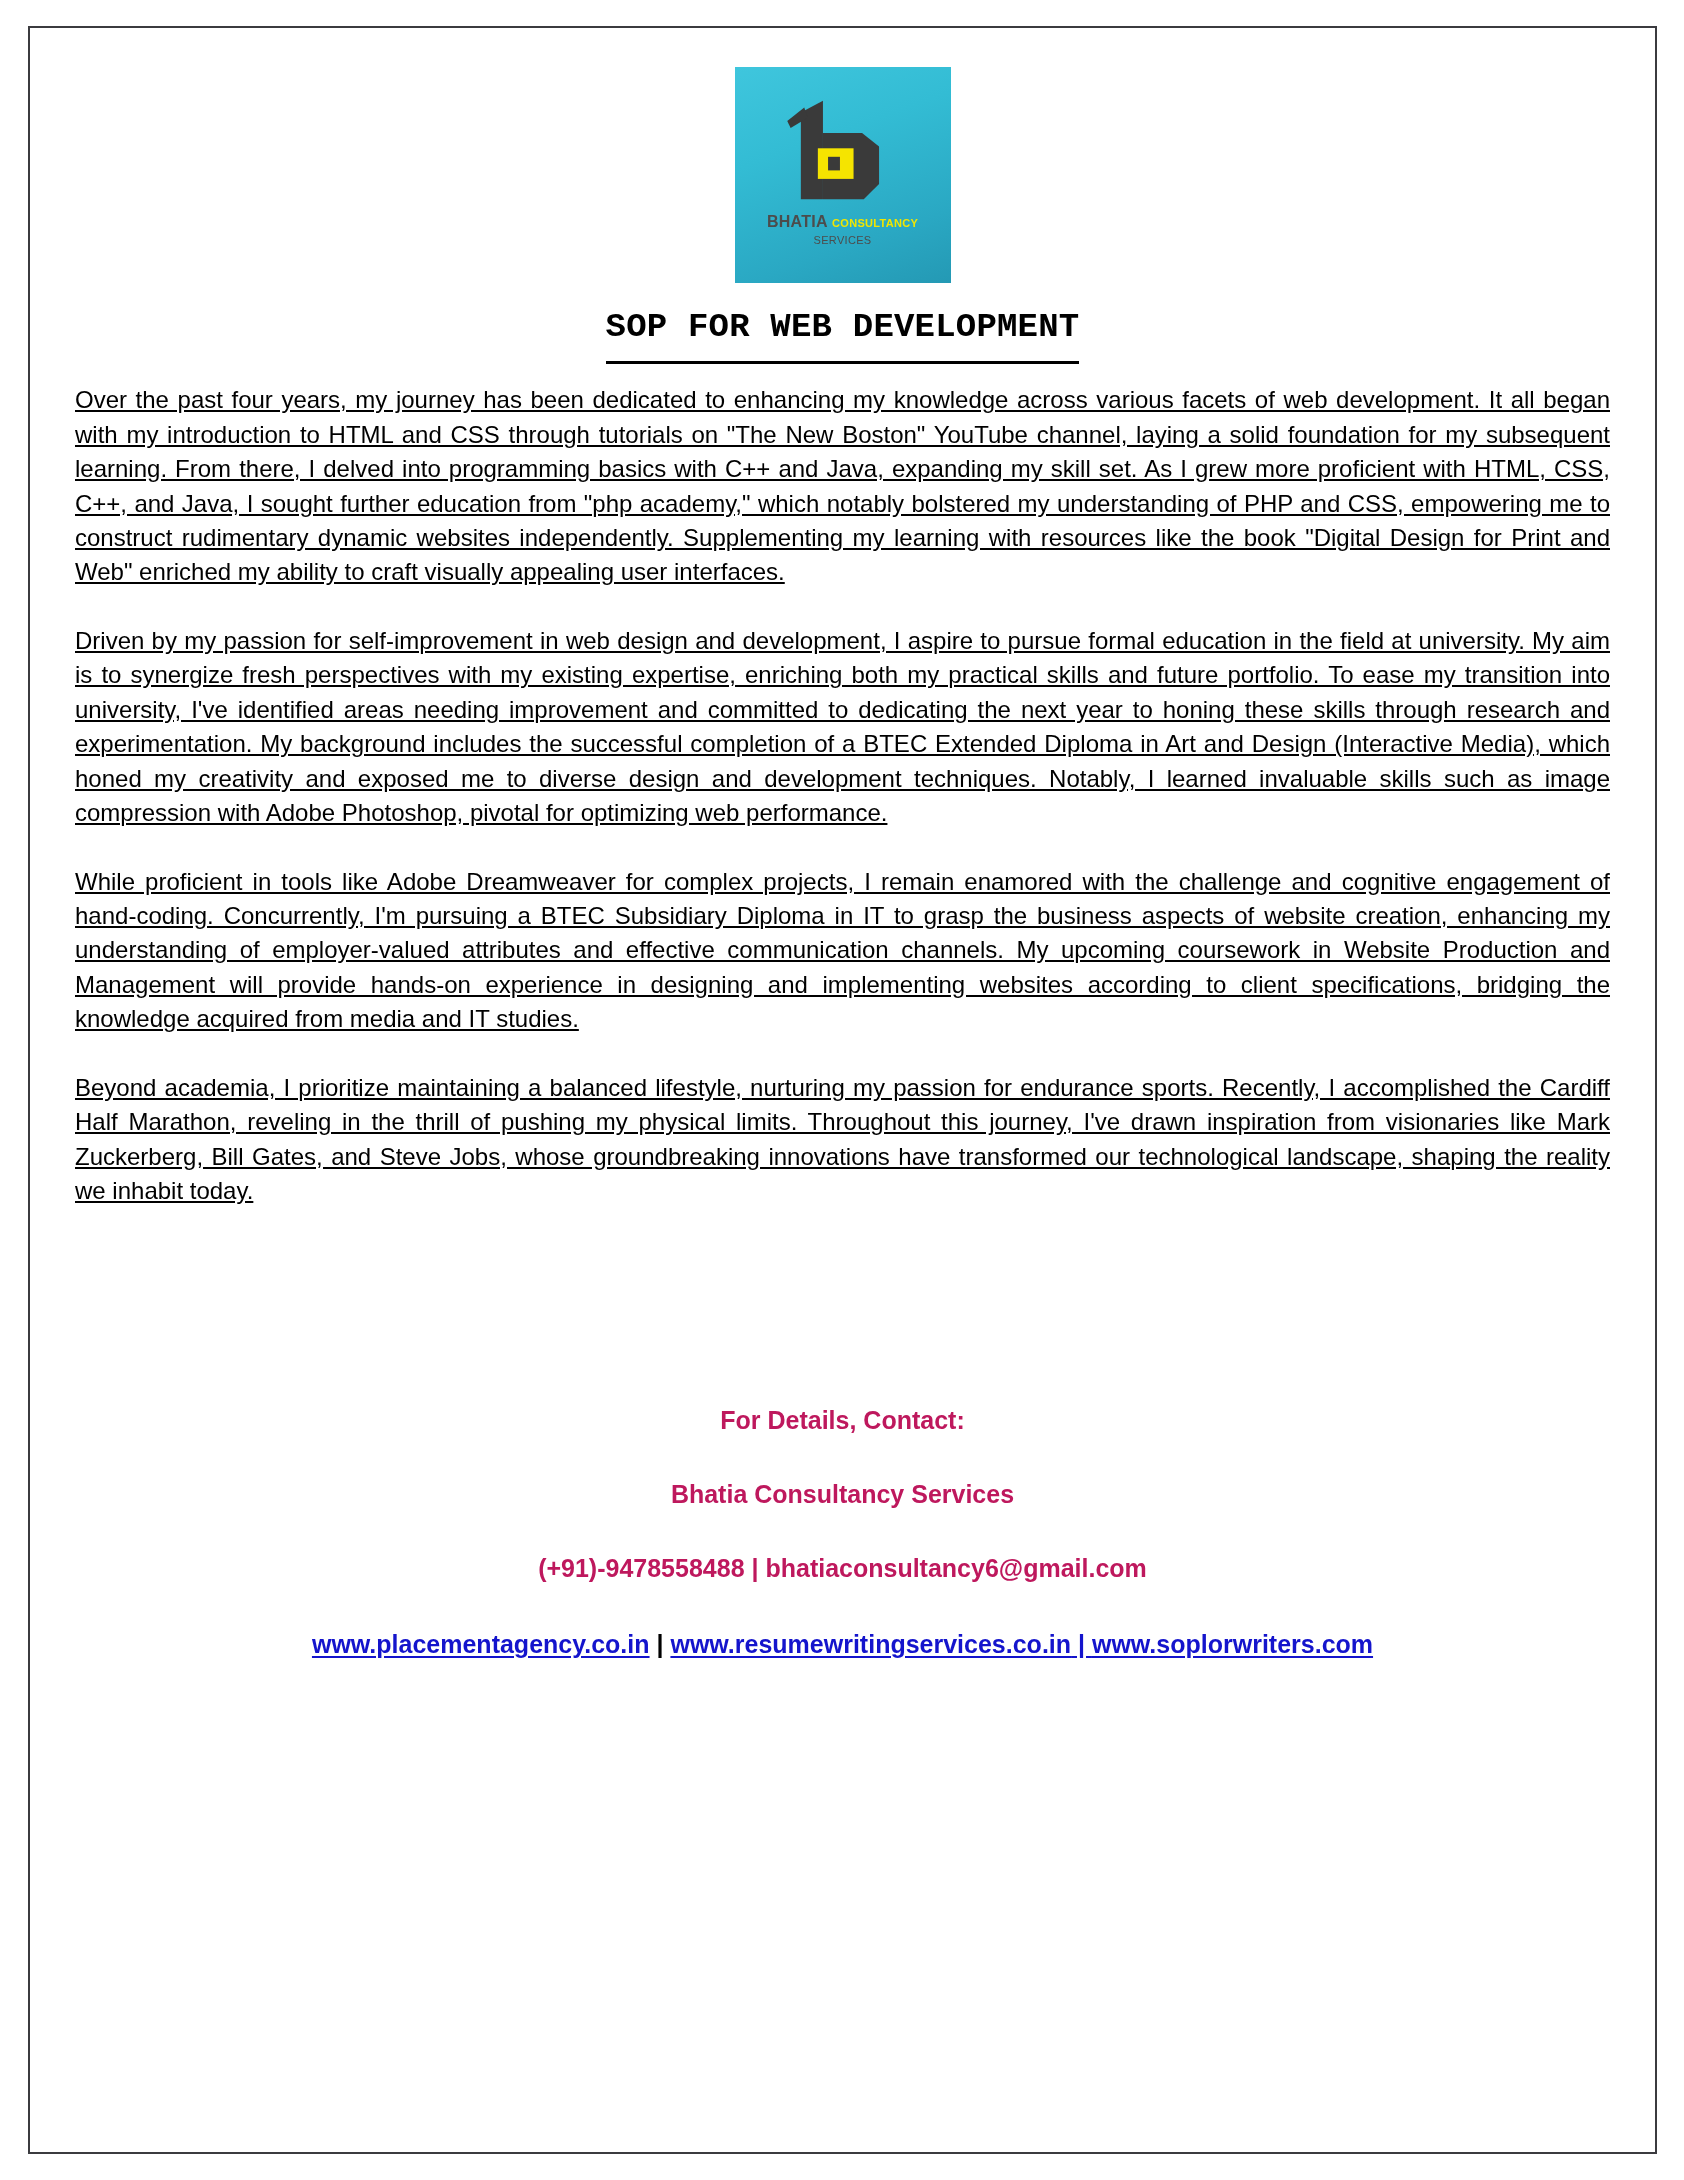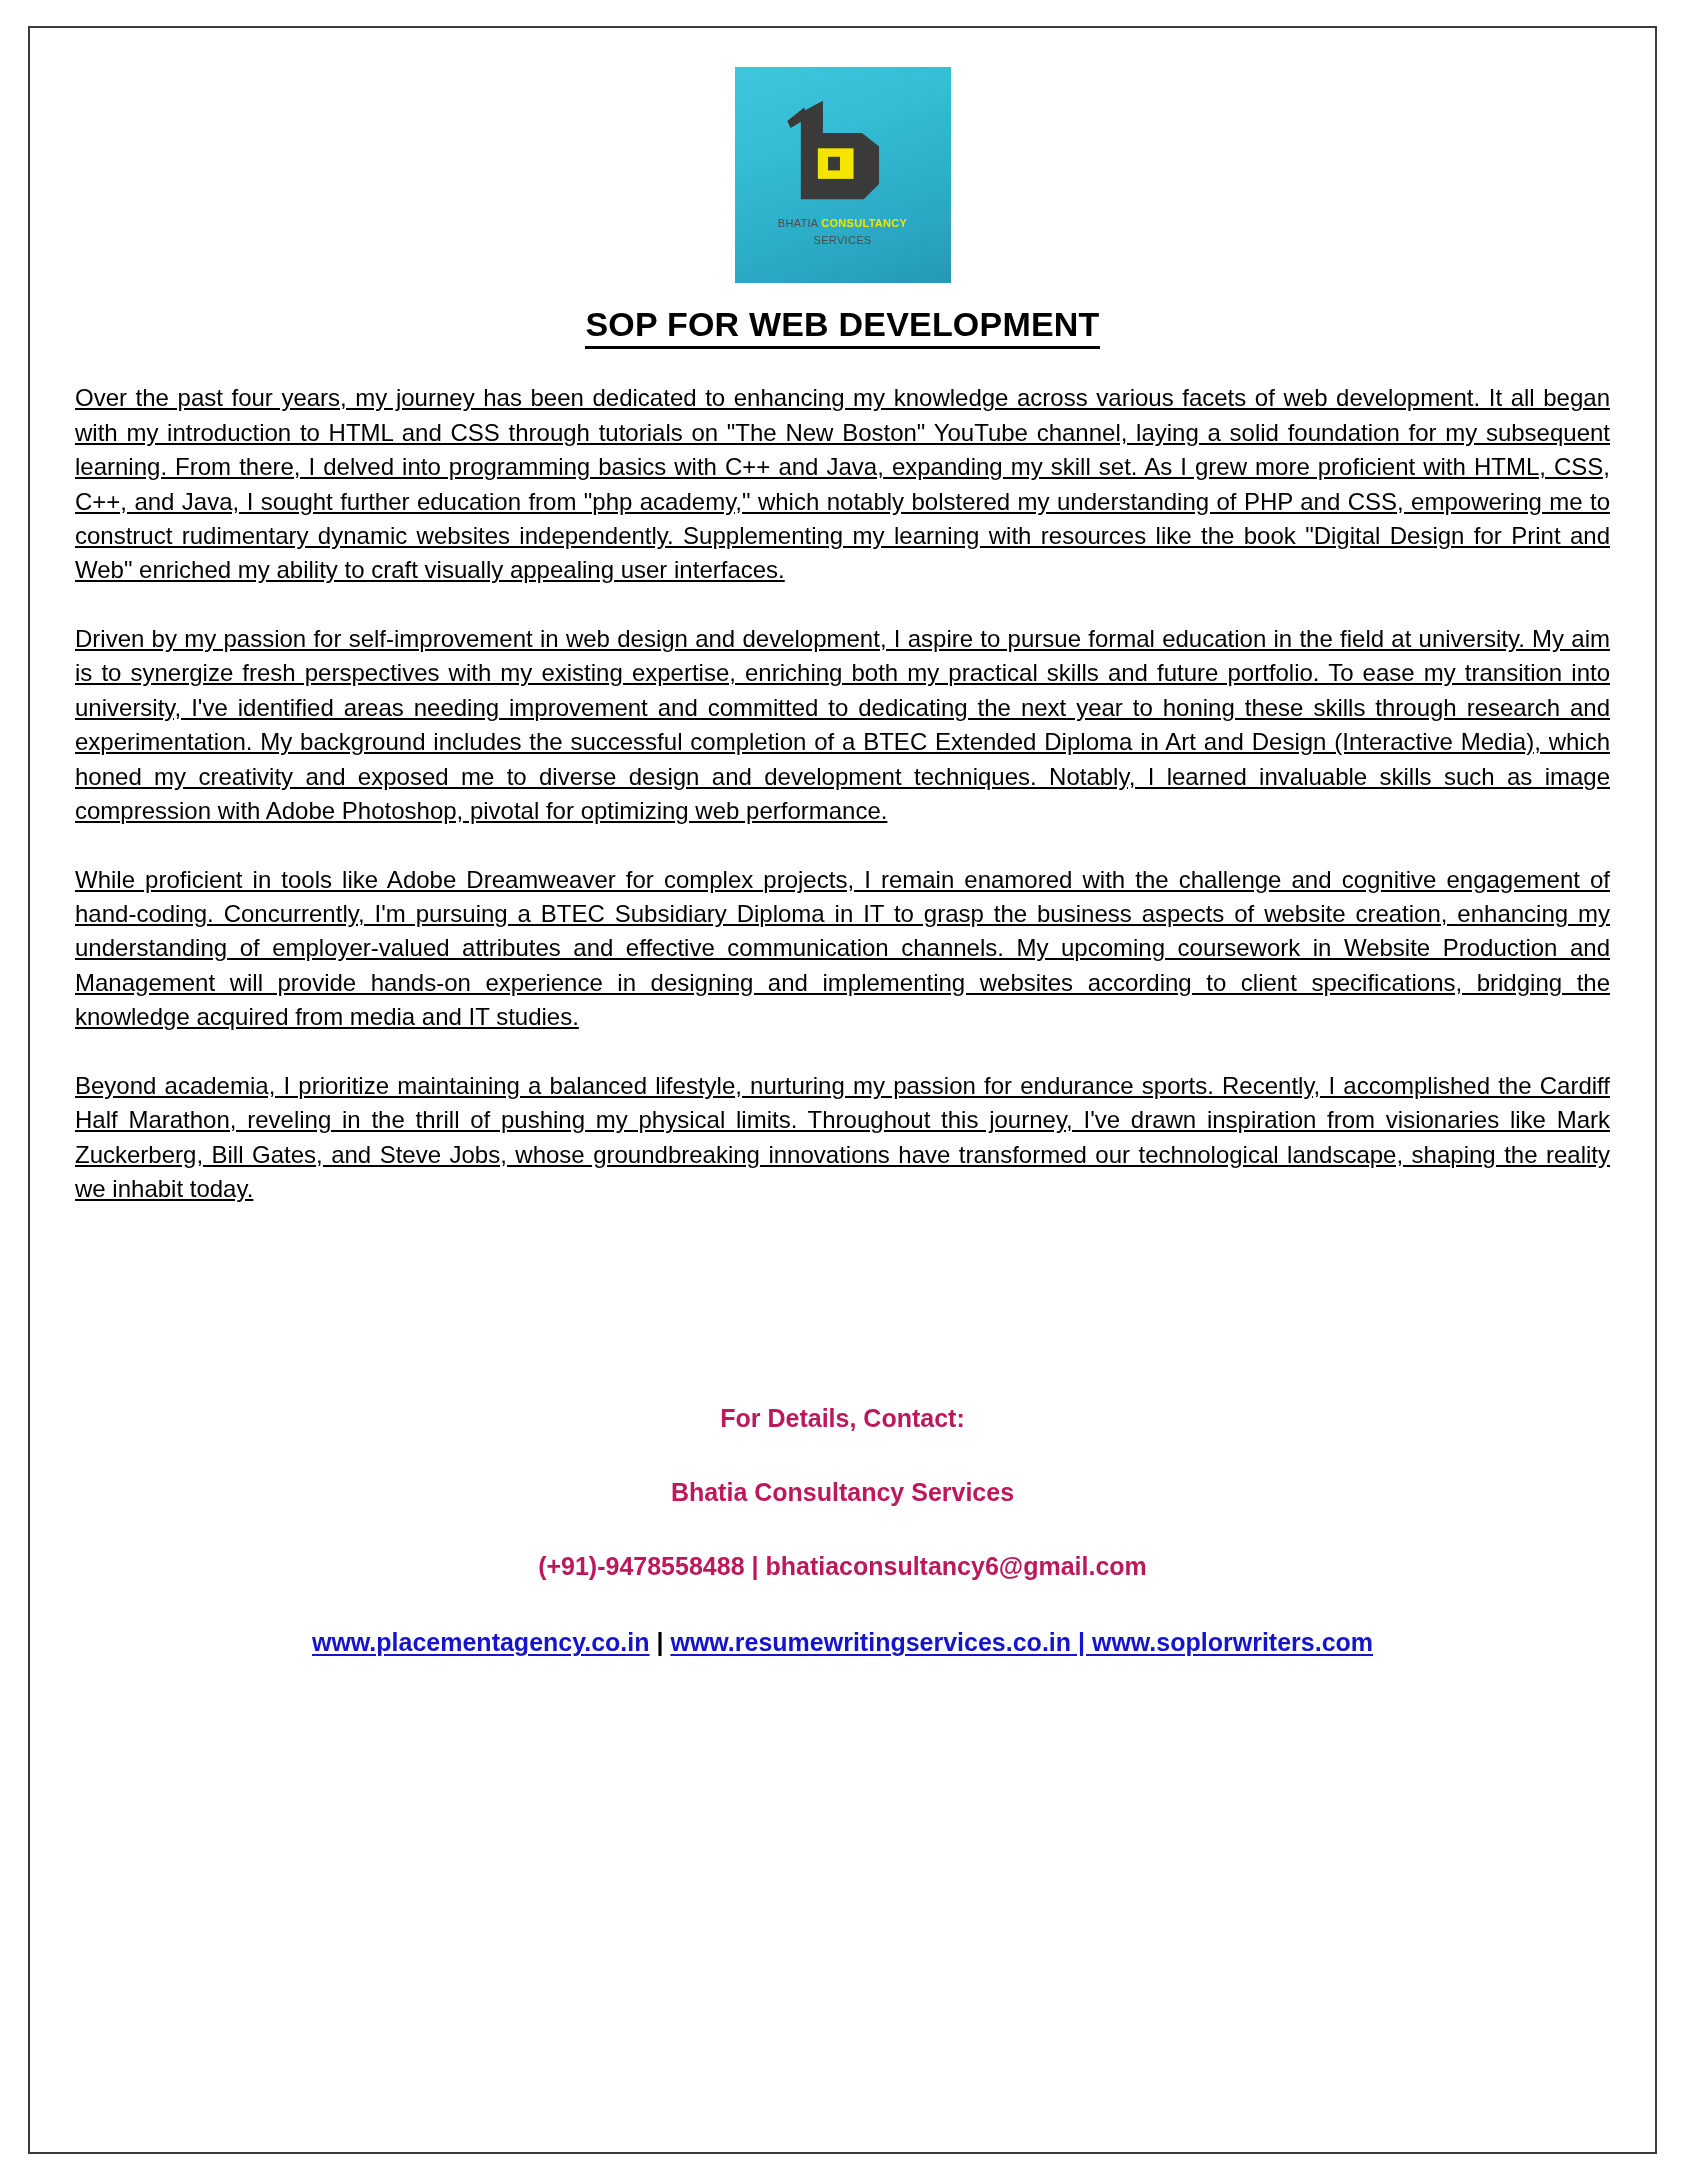--- a/index.html
+++ b/index.html
@@ -60,22 +60,22 @@
     height: 111px;
   }
   .logo-caption {
     position: absolute;
     left: 0; right: 0;
     bottom: 36px;
     text-align: center;
     line-height: 1.25;
   }
   .logo-caption .c1 {
-    font-size: 11px;
-    font-weight: normal;
+    font-size: 16px;
+    font-weight: bold;
     letter-spacing: 0.3px;
     color: #4c4c4c;
   }
   .logo-caption .c2 {
     font-size: 11px;
     font-weight: bold;
     letter-spacing: 0.3px;
     color: #f2e600;
   }
   .logo-caption .c3 {
@@ -91,21 +91,22 @@
   .doc-title {
     text-align: center;
     font-size: 34px;
     font-weight: bold;
     color: #000000;
     margin-top: 22px;
     letter-spacing: 0.2px;
   }
   .doc-title span {
     border-bottom: 3.4px solid #000000;
-    padding-bottom: 3px;
+    padding-bottom: 15px;
+    font-family: Liberation Mono, monospace;
   }
 
   
   .body-block {
     margin-top: 37px;
   }
   .para {
     text-align: justify;
     text-justify: inter-word;
     font-size: 24px;

